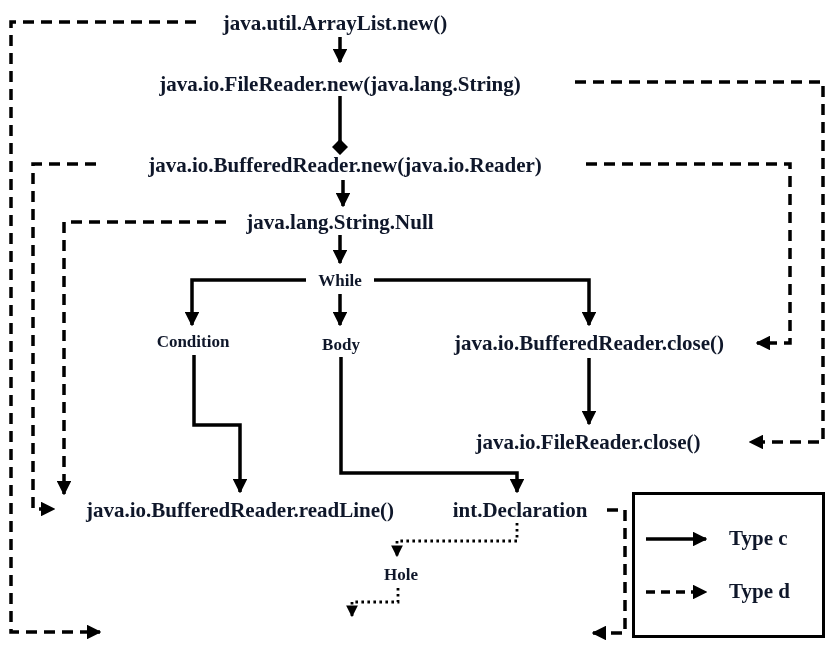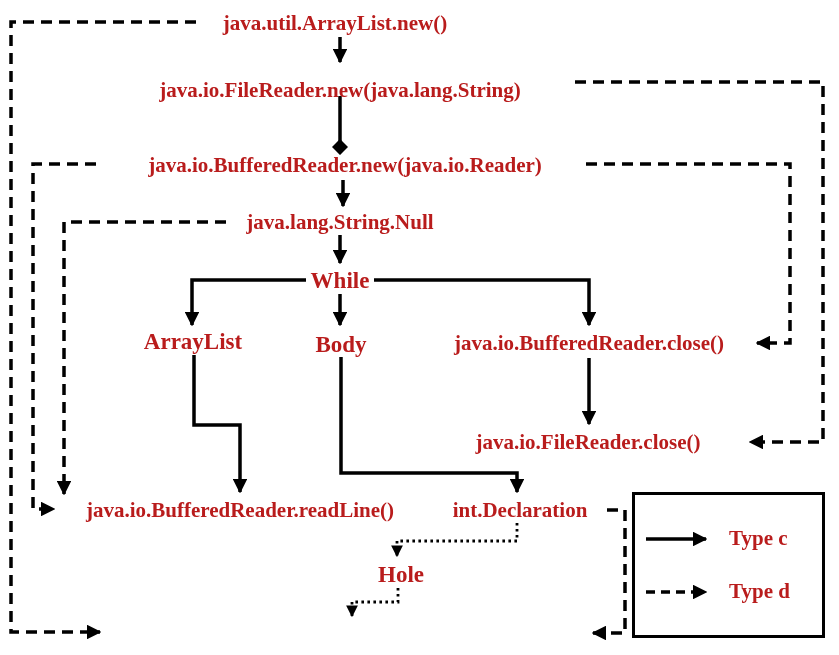--- a/index.html
+++ b/index.html
@@ -1,31 +1,31 @@
 <!DOCTYPE html>
 <html><head>
 <meta charset="utf-8">
 <style>
   html,body{margin:0;padding:0;background:#ffffff;}
   .stage{
     position:relative;width:839px;height:655px;background:#ffffff;
-    font-family:"Liberation Serif","DejaVu Serif",serif;color:#b91c1c;
+    font-family:"Liberation Serif","DejaVu Serif",serif;color:#0f172a;
     overflow:hidden;
   }
   .edges{position:absolute;left:0;top:0;width:839px;height:655px;}
   .e{fill:none;stroke:#000000;}
   .ec {stroke-width:3.5;marker-end:url(#mArrow);}
   .ecd{stroke-width:3.5;marker-end:url(#mDiamond);}
   .ed {stroke-width:3.5;stroke-dasharray:11 7;marker-end:url(#mArrow);}
   .es {stroke-width:2.8;stroke-dasharray:2.6 3.4;marker-end:url(#mArrow);}
   .node{
     position:absolute;transform:translate(-50%,-50%);
     font-weight:bold;font-size:21px;line-height:1;white-space:nowrap;
   }
-  .node.key{font-size:23px;}
+  .node.key{font-size:17px;}
   .legend{
     position:absolute;left:632px;top:492px;width:193px;height:146px;
     border:3px solid #000;box-sizing:border-box;background:#fff;
     display:flex;flex-direction:column;justify-content:space-evenly;
     padding:3px 24px 3px 9px;
   }
   .legend-row{display:flex;align-items:center;gap:13px;}
   .legend-label{font-weight:bold;font-size:21px;white-space:nowrap;}
   .lsample{display:block;}
   .lsample line,.lsample path{stroke:#000;fill:none;}
@@ -61,25 +61,25 @@
     <path class="e ed" d="M226,222 L64,222 L64,494"></path>
     <path class="e ed" d="M575,82 L823,82 L823,442 L750,442"></path>
     <path class="e ed" d="M586,164 L790,164 L790,343 L757,343"></path>
     <path class="e ed" d="M607,510 L625,510 L625,633 L593,633"></path>
 
     <path class="e es" d="M517,523 L517,541 L397,541 L397,556"></path>
     <path class="e es" d="M398,588 L398,602 L352,602 L352,616"></path>
   </svg>
 
   <div class="node" style="left:335px;top:23px">java.util.ArrayList.new()</div>
-  <div class="node" style="left:340px;top:90px">java.io.FileReader.new(java.lang.String)</div>
+  <div class="node" style="left:340px;top:84px">java.io.FileReader.new(java.lang.String)</div>
   <div class="node" style="left:345px;top:165px">java.io.BufferedReader.new(java.io.Reader)</div>
   <div class="node" style="left:340px;top:222px">java.lang.String.Null</div>
   <div class="node key" style="left:340px;top:280px">While</div>
-  <div class="node key" style="left:193px;top:341px">ArrayList</div>
+  <div class="node key" style="left:193px;top:341px">Condition</div>
   <div class="node key" style="left:341px;top:344px">Body</div>
   <div class="node" style="left:589px;top:343px">java.io.BufferedReader.close()</div>
   <div class="node" style="left:588px;top:442px">java.io.FileReader.close()</div>
   <div class="node" style="left:240px;top:510px">java.io.BufferedReader.readLine()</div>
   <div class="node" style="left:520px;top:510px">int.Declaration</div>
   <div class="node key" style="left:401px;top:574px">Hole</div>
 
   <div class="legend">
     <div class="legend-row">
       <svg class="lsample" width="72" height="18" viewBox="0 0 72 18">

